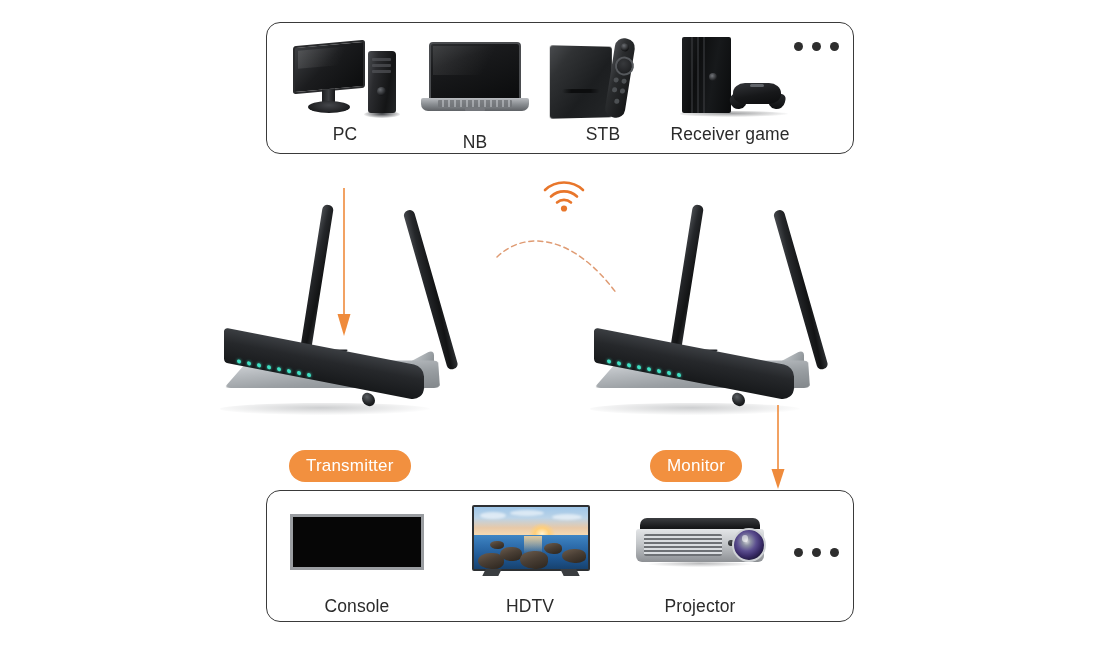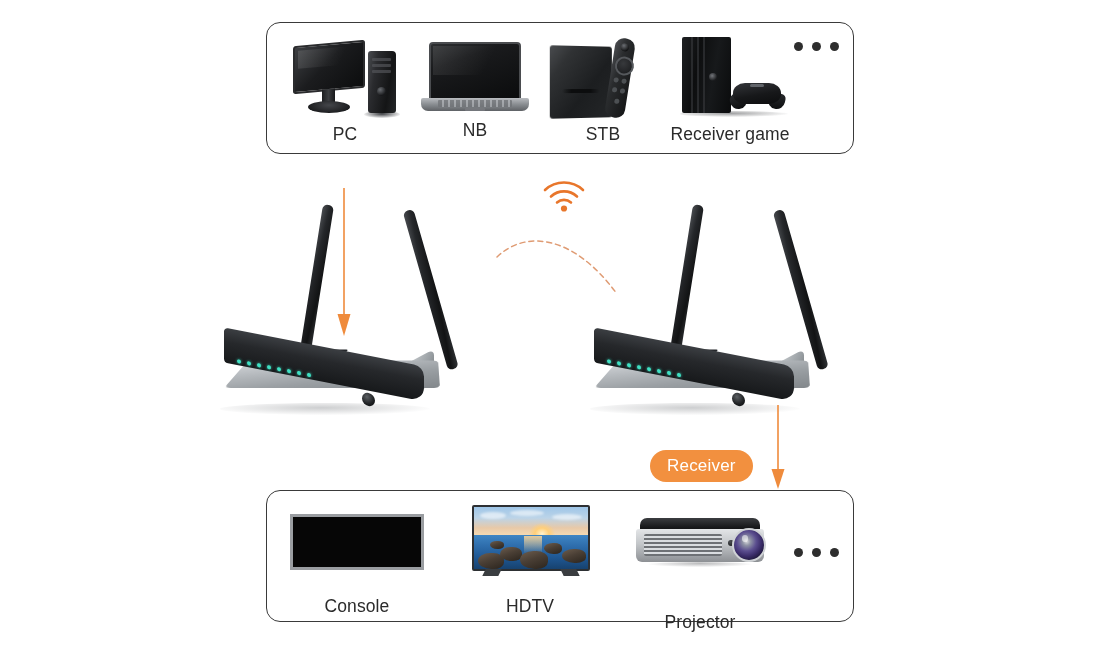--- a/index.html
+++ b/index.html
@@ -429,21 +429,21 @@
     </div>
   </div>
   <div class="dev-label" style="left:290px; top:124px; width:110px;">PC</div>
 
   <div id="icon-nb">
     <div class="nb-lid"></div>
     <div class="nb-base"></div>
     <div class="nb-keys"></div>
     <div class="nb-pad"></div>
   </div>
-  <div class="dev-label" style="left:420px; top:120px; width:110px;">NB</div>
+  <div class="dev-label" style="left:420px; top:132px; width:110px;">NB</div>
 
   <div id="icon-stb">
     <div class="stb-box">
       <div class="seam"></div>
     </div>
     <div class="stb-remote">
       <div class="r-top"></div>
       <div class="r-ring"></div>
       <div class="r-btn" style="left:4px; top:40px;"></div>
       <div class="r-btn" style="left:12px; top:40px;"></div>
@@ -507,20 +507,21 @@
         <i></i>
         <i></i>
         <i></i>
         <i></i>
         <i></i>
         <i></i>
     </div>
     <div class="rtr-port"></div>
   </div>
 
+  <div class="badge" id="badge-tx">Transmitter</div>
 
   <div class="router" id="router-rx">
     <div class="ant ant-l"></div>
     <div class="ant ant-r"></div>
     <div class="rtr-shadow"></div>
     <div class="rtr-side"></div>
     <div class="rtr-top"></div>
     <div class="rtr-slot"></div>
     <div class="rtr-front"></div>
     <div class="leds">
@@ -529,21 +530,21 @@
         <i></i>
         <i></i>
         <i></i>
         <i></i>
         <i></i>
         <i></i>
     </div>
     <div class="rtr-port"></div>
   </div>
 
-  <div class="badge" id="badge-rx">Receiver</div>
+  <div class="badge" id="badge-rx">Monitor</div>
 
   <svg id="arrow-bottom" class="arrow-svg" width="16" height="85" viewBox="0 0 16 85">
     <line x1="8" y1="0" x2="8" y2="66" stroke="#ef8b3c" stroke-width="1.6"></line>
     <polygon points="8,84 1.5,64 14.5,64" fill="#ef8b3c"></polygon>
   </svg>
 
   <div class="group-box" id="display-box"></div>
 
   <div id="icon-monitor">
     <div class="mon-screen"></div>
@@ -574,21 +575,21 @@
   <div class="dev-label" style="left:470px; top:596px; width:120px;">HDTV</div>
 
   <div id="icon-projector">
     <div class="pj-foot"></div>
     <div class="pj-top"></div>
     <div class="pj-body"></div>
     <div class="pj-vents"></div>
     <div class="pj-dot"></div>
     <div class="pj-lens"></div>
   </div>
-  <div class="dev-label" style="left:634px; top:612px; width:132px;">Projector</div>
+  <div class="dev-label" style="left:634px; top:596px; width:132px;">Projector</div>
 
   <div class="ellipsis" style="left:794px; top:548px;">
     <i></i>
       <i></i>
       <i></i>
   </div>
 
 </div>
 
 </body></html>

